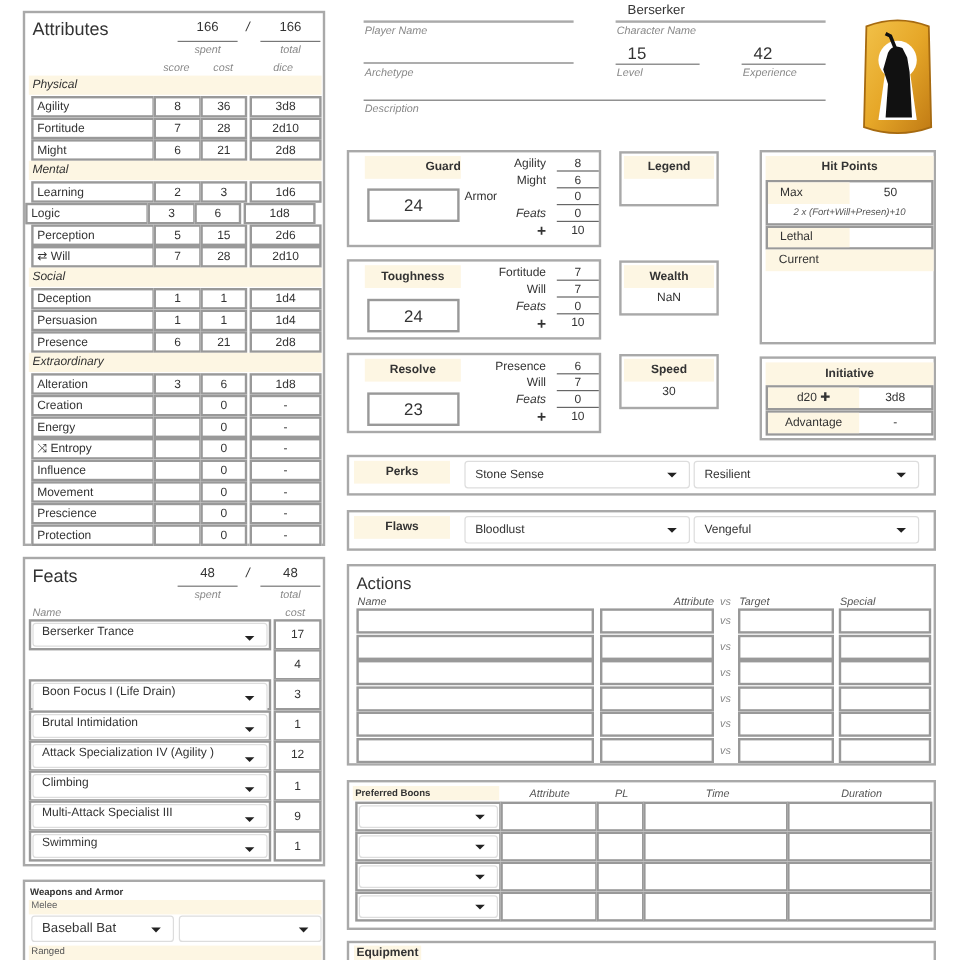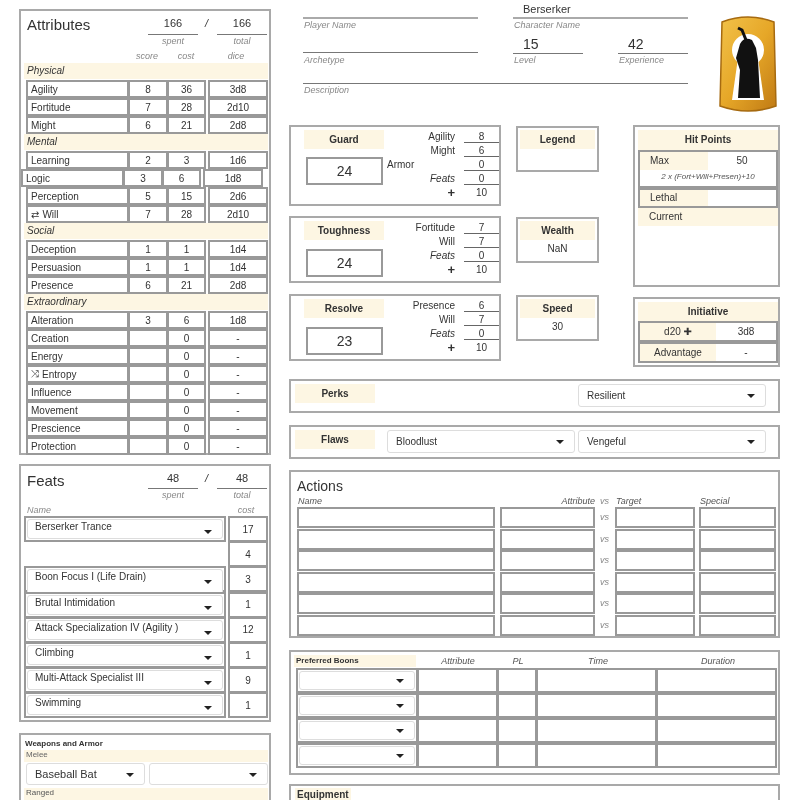--- a/index.html
+++ b/index.html
@@ -318,21 +318,21 @@
     <path d="M6 8 Q32 -2 58 8 L60 92 Q32 102 4 92 Z" fill="url(#gold)" stroke="#a66a10" stroke-width="1.5"></path>
     <circle cx="32" cy="36" r="16" fill="#fff"></circle>
     <path d="M22 44 L16 86 L48 86 L42 44 Z" fill="#fff"></path>
     <path d="M24 30 Q28 22 36 26 L40 34 L42 46 L44 84 L22 84 L24 56 L20 44 Z" fill="#111"></path>
     <path d="M30 26 L26 16 L22 14" stroke="#111" stroke-width="3" fill="none"></path>
   </svg>
 </div>
 
 <div id="defenses">
     <div class="panel" style="left:289px;top:125px;width:212px;height:81px">
-      <div class="abs hl" style="left:13px;top:3px;width:80px;height:19px;line-height:19px;text-align:center;font-weight:bold;font-size:10px">Guard</div>
+      <div class="abs hl" style="left:13px;top:3px;width:80px;height:19px;line-height:19px;text-align:right;font-weight:bold;font-size:10px">Guard</div>
       <div class="abs" style="left:15px;top:30px;width:77px;height:28px;border:2px solid #999;line-height:24px;text-align:center;font-size:14px">24</div>
       <div class="abs" style="left:96px;top:4px;width:68px;text-align:right;font-size:10px;">Agility</div>
         <div class="abs" style="left:173px;top:4px;width:35px;text-align:center;font-size:10px;border-bottom:1px solid #666;">8</div>
       <div class="abs" style="left:96px;top:18px;width:68px;text-align:right;font-size:10px;">Might</div>
         <div class="abs" style="left:173px;top:18px;width:35px;text-align:center;font-size:10px;border-bottom:1px solid #666;">6</div>
       <div class="abs" style="left:96px;top:32px;width:68px;text-align:left;font-size:10px;">Armor</div>
         <div class="abs" style="left:173px;top:32px;width:35px;text-align:center;font-size:10px;border-bottom:1px solid #666;">0</div>
       <div class="abs" style="left:96px;top:46px;width:68px;text-align:right;font-size:10px;font-style:italic;">Feats</div>
         <div class="abs" style="left:173px;top:46px;width:35px;text-align:center;font-size:10px;border-bottom:1px solid #666;">0</div>
       <div class="abs" style="left:96px;top:60px;width:68px;text-align:right;font-size:10px;font-weight:bold;font-size:13px;line-height:12px;">+</div>
@@ -400,20 +400,24 @@
     <div class="abs" style="left:76px;top:0;width:60px;height:17px;line-height:17px;text-align:center;font-size:10px">3d8</div>
   </div>
   <div class="abs" style="left:3px;top:43px;width:140px;height:21px;border:2px solid #999;background:#fff">
     <div class="abs hl" style="left:0;top:0;width:76px;height:17px;line-height:17px;text-align:center;font-size:10px">Advantage</div>
     <div class="abs" style="left:76px;top:0;width:60px;height:17px;line-height:17px;text-align:center;font-size:10px">-</div>
   </div>
 </div>
 
 <div class="panel" style="left:289px;top:379px;width:491px;height:34px">
   <div class="abs hl" style="left:4px;top:3px;width:80px;height:19px;line-height:19px;text-align:center;font-weight:bold;font-size:10px">Perks</div>
+  <div class="sel" style="left:96px;top:3px;width:188px;height:23px;line-height:21px;font-size:10px">
+    <span>Stone Sense</span>
+    <span class="caret" style="right:10px;top:9px"></span>
+  </div>
   <div class="sel" style="left:287px;top:3px;width:188px;height:23px;line-height:21px;font-size:10px">
     <span>Resilient</span>
     <span class="caret" style="right:10px;top:9px"></span>
   </div>
 </div>
 
 <div class="panel" style="left:289px;top:425px;width:491px;height:34px">
   <div class="abs hl" style="left:4px;top:3px;width:80px;height:19px;line-height:19px;text-align:center;font-weight:bold;font-size:10px">Flaws</div>
   <div class="sel" style="left:96px;top:3px;width:188px;height:23px;line-height:21px;font-size:10px">
     <span>Bloodlust</span>

